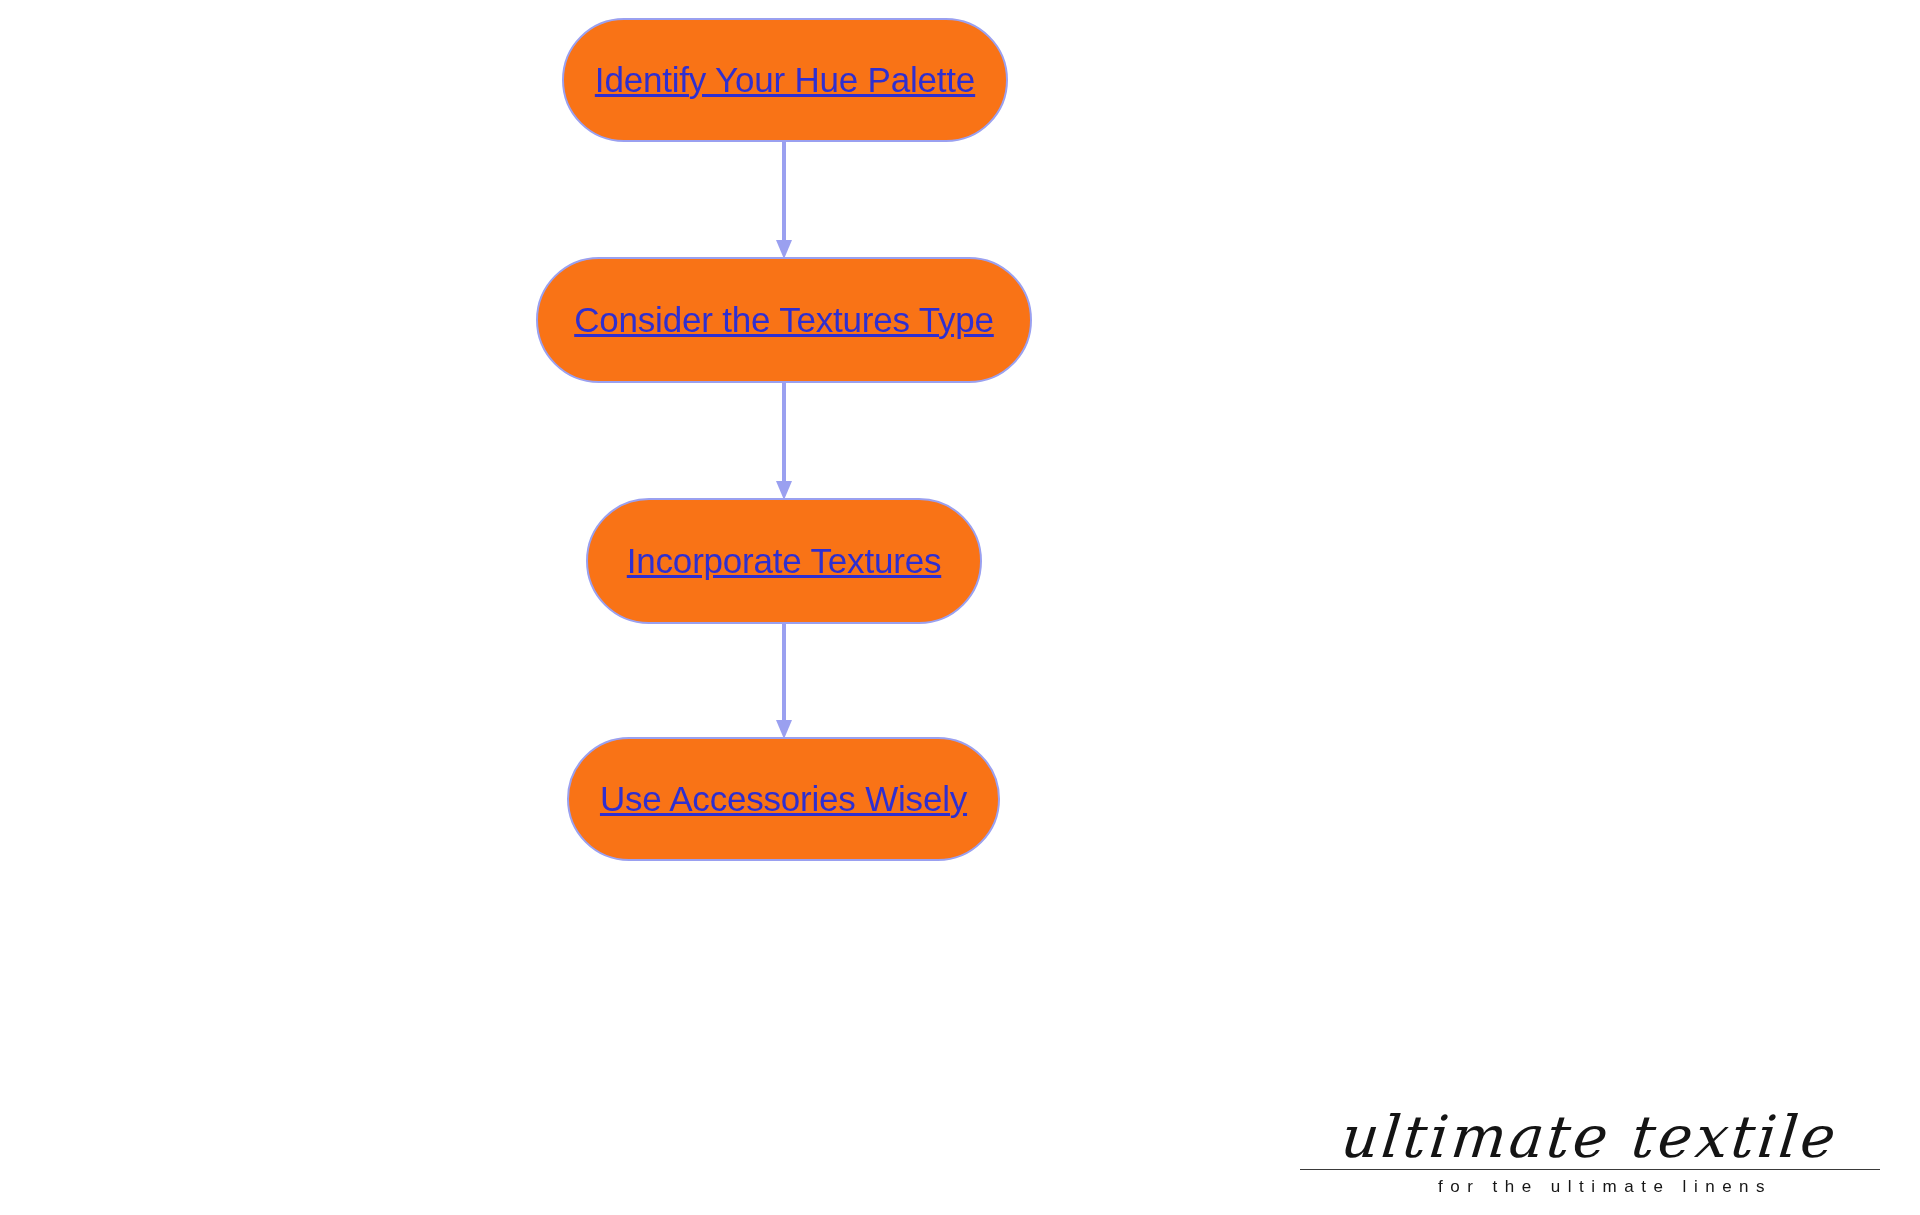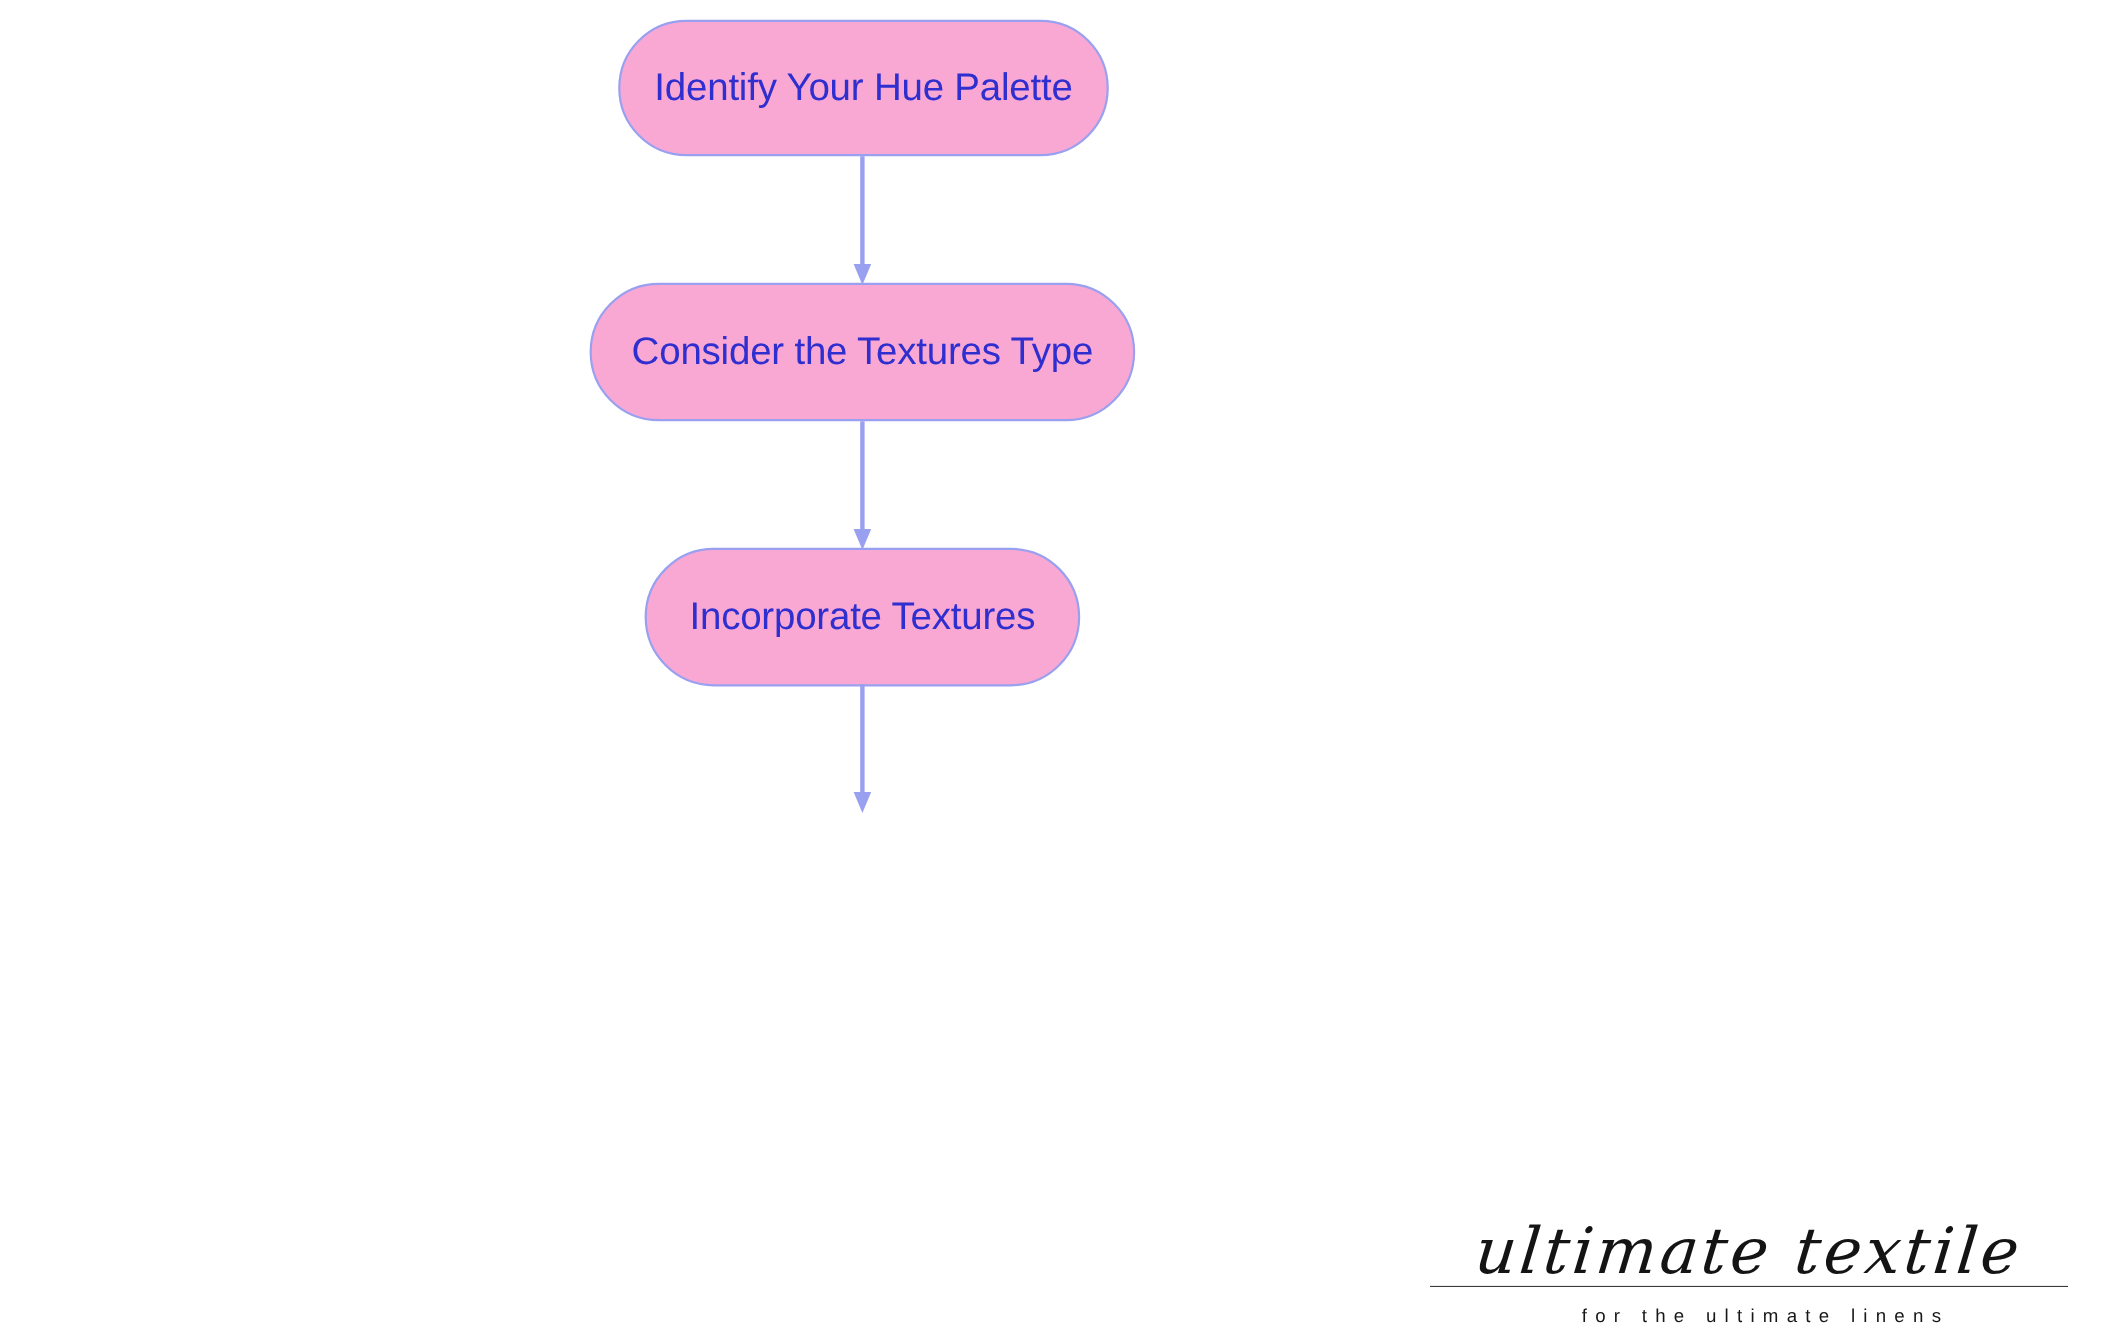--- a/index.html
+++ b/index.html
@@ -32,30 +32,31 @@
     height: 1215px;
   }
 
   
   .flow-node {
     position: absolute;
     box-sizing: border-box;
     display: flex;
     align-items: center;
     justify-content: center;
-    background: #f9a8d4;
+    background: #f97316;
     border: 2px solid #9aa0f0;
     border-radius: 999px;
     color: #2f2fd0;
     font-family: "Liberation Sans", sans-serif;
     font-size: 35px;
     font-weight: 400;
     letter-spacing: -0.2px;
     white-space: nowrap;
     user-select: none;
+    text-decoration: underline;
   }
 
   .flow-node .node-label {
     display: block;
     line-height: 1;
     padding-bottom: 2px;
   }
 
   
   #node-1 { left: 562px; top: 18px;  width: 446px; height: 124px; }
@@ -121,21 +122,21 @@
   }
   #brand-logo .logo-rule {
     display: block;
     margin-top: 3px;
     width: 100%;
     height: 1px;
     background: #3a3a3a;
   }
   #brand-logo .logo-tagline {
     display: block;
-    margin-top: 17px;
+    margin-top: 7px;
     font-family: "Liberation Sans", sans-serif;
     font-size: 17px;
     font-weight: 400;
     color: #161616;
     letter-spacing: 7.5px;
     text-align: center;
     white-space: nowrap;
     padding-left: 30px;
   }
 </style>
@@ -166,20 +167,23 @@
 
     <div class="flow-node" id="node-3">
       <span class="node-label">Incorporate Textures</span>
     </div>
 
     <div class="connector" id="connector-3">
       <div class="stem"></div>
       <div class="arrowhead"></div>
     </div>
 
+    <div class="flow-node" id="node-4">
+      <span class="node-label">Use Accessories Wisely</span>
+    </div>
 
   </div>
 
   <div id="brand-logo">
     <span class="logo-script">ultimate textile</span>
     <span class="logo-rule"></span>
     <span class="logo-tagline">for the ultimate linens</span>
   </div>
 
 </div>

